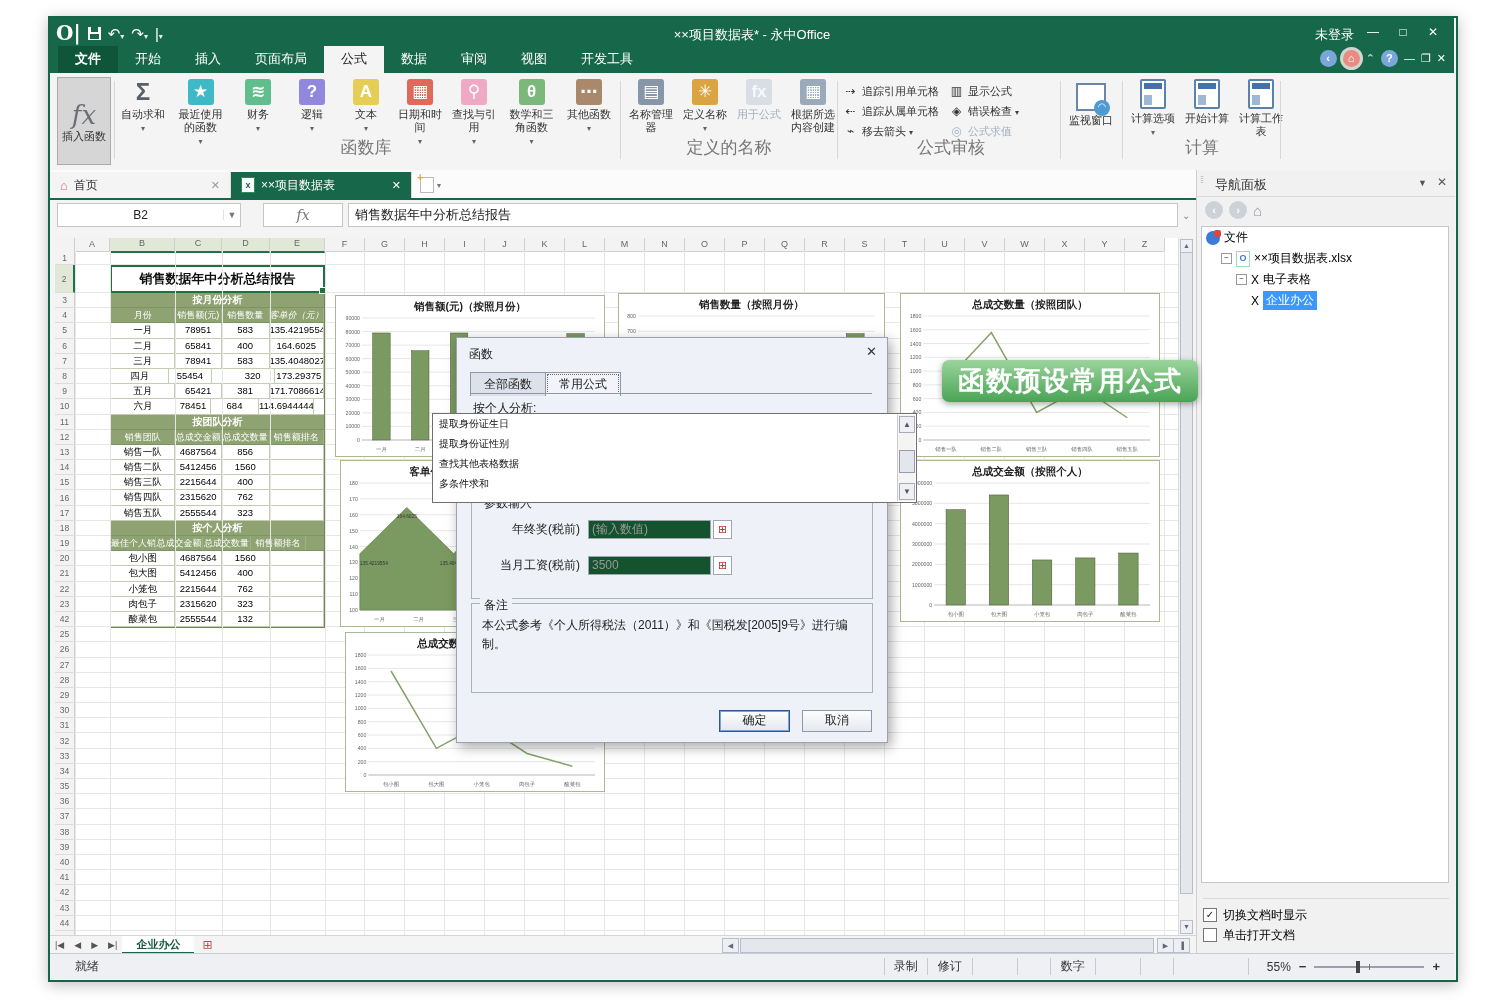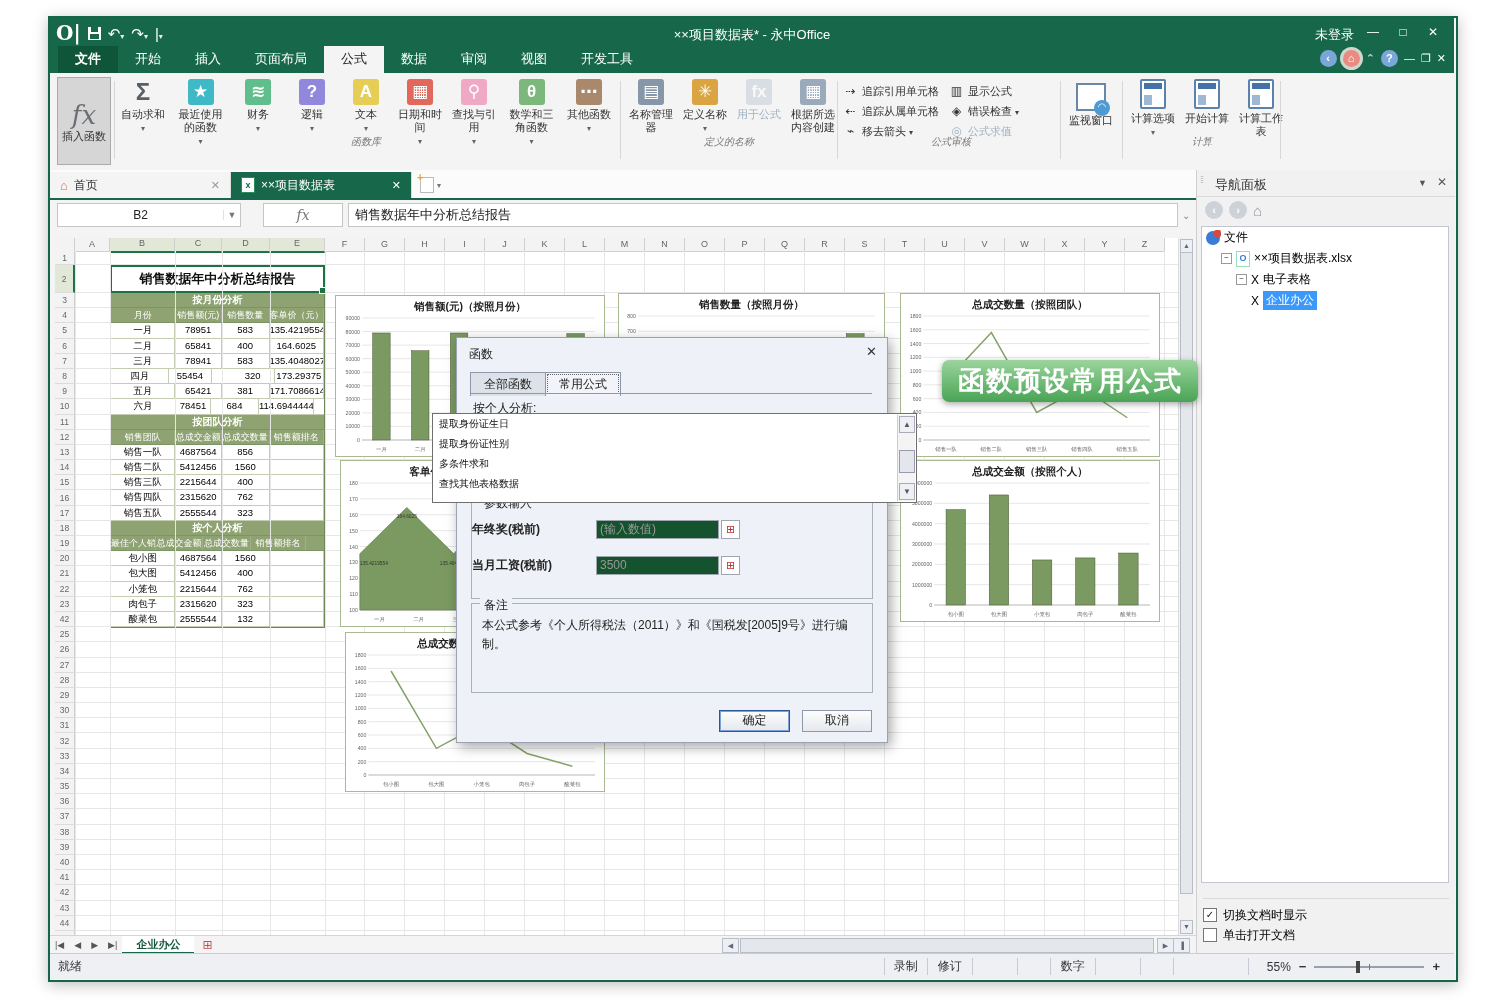--- a/index.html
+++ b/index.html
@@ -31,21 +31,21 @@
   #menu-right{position:absolute;right:8px;top:2px;display:flex;gap:6px;align-items:center;}
   .mcirc{width:17px;height:17px;border-radius:50%;background:#7aa7d7;color:#fff;font-size:11px;font-weight:bold;text-align:center;line-height:17px;}
   .mcirc.home{background:#e88b80;box-shadow:0 0 0 3px #cfd7cf;}
   .mchev{color:#bcd6ea;font-size:11px;font-weight:bold;}
   .mwin{color:#fff;font-size:11px;line-height:17px;}
 
   
   #ribbon{left:50px;top:73px;width:1404px;height:97px;background:#f4f4f4;border-bottom:1px solid #d0d0d0;}
   .rgroup{position:absolute;top:0;height:96px;}
   .rsep{position:absolute;top:8px;width:1px;height:78px;background:#d7d7d7;}
-  .glabel{position:absolute;bottom:20px;left:0;right:0;text-align:center;font-size:10px;color:#777;font-style:italic;}
+  .glabel{position:absolute;bottom:10px;left:0;right:0;text-align:center;font-size:17px;color:#777;}
   .bigbtn{display:inline-flex;flex-direction:column;align-items:center;justify-content:flex-start;padding:4px 4px 0;margin:2px 0 0;min-width:46px;vertical-align:top;}
   .bigbtn .ricon{width:26px;height:26px;border-radius:3px;color:#fff;font-size:17px;font-weight:bold;text-align:center;line-height:26px;margin-bottom:3px;}
   .bigbtn .ricon.plain{color:#5a5f66;background:transparent;font-size:24px;}
   .rlabel{font-size:11px;color:#333;text-align:center;line-height:13px;max-width:72px;}
   .rlabel .tinyarrow{color:#555;}
   .bigbtn.disabled .rlabel{color:#9fb0c0;}
   .bigbtn.disabled .ricon{opacity:.45;}
   #insert-fn{left:7px;top:4px;width:52px;height:86px;background:#d6d6d6;border:1px solid #ababab;display:flex;flex-direction:column;align-items:center;justify-content:center;}
   #insert-fn .fx{font-family:"DejaVu Serif",serif;font-style:italic;font-size:26px;color:#6b6f75;}
   .smallbtn{display:flex;align-items:center;gap:4px;font-size:11px;color:#333;height:20px;white-space:nowrap;}
@@ -114,21 +114,21 @@
   #dlg-close{position:absolute;right:10px;top:6px;font-size:13px;color:#333;}
   .dtabs{position:absolute;left:13px;top:34px;display:flex;align-items:flex-end;}
   .dtabbtn{padding:3px 13px;border:1px solid #8e98a8;border-bottom:none;background:#dde1ea;font-size:12px;margin-right:-1px;}
   .dtabbtn.active{background:#f2f4fa;outline:1px dotted #666;outline-offset:-3px;position:relative;}
   #dtabline{position:absolute;left:13px;top:55px;width:402px;height:1px;background:#8e98a8;}
   #dlg-listlabel{position:absolute;left:16px;top:62px;}
   .fieldset{position:absolute;left:14px;width:400px;border:1px solid #aab0bc;}
   .legend{position:absolute;left:8px;top:-7px;background:#eef1f7;padding:0 4px;font-size:12px;}
   #fs-params{top:163px;height:96px;}
   .prow{position:absolute;left:0;right:0;display:flex;align-items:center;}
-  .plabel{width:108px;margin-right:16px;font-weight:bold;}
+  .plabel{width:108px;text-align:right;margin-right:8px;}
   .pinput{width:115px;height:17px;border:1px solid #a0a6b0;background:#14532d;font-size:12px;line-height:17px;padding:0 3px;color:#999;}
   .picker{width:17px;height:17px;border:1px solid #a0a6b0;background:#fff;margin-left:2px;text-align:center;font-size:11px;color:#b33;line-height:16px;}
   #fs-note{top:265px;height:88px;}
   #notetext{position:absolute;left:10px;top:12px;right:10px;line-height:19px;color:#222;}
   .dbtn{position:absolute;top:372px;height:20px;border:1px solid #8e98a8;background:linear-gradient(#fdfdfd,#e5e8ef);font-size:12px;text-align:center;line-height:19px;}
   #btn-ok{left:262px;width:69px;border:1px solid #2b5797;box-shadow:0 0 0 1px #7aa2d6 inset;}
   #btn-cancel{left:345px;width:68px;}
 
   
   #listov{left:432px;top:413px;width:483px;height:88px;background:#fff;border:1px solid #6f6f6f;z-index:12;}
@@ -168,21 +168,21 @@
   #stabs{left:50px;top:935px;width:1146px;height:18px;background:#f4f4f4;border-top:1px solid #d5d5d5;display:flex;align-items:center;font-size:11px;}
   .snav{color:#555;font-size:9px;padding:0 5px;}
   #stab-active{color:#14573b;font-weight:bold;border-bottom:2px solid #17684a;padding:1px 14px;background:#fff;height:14px;}
   #addsheet{color:#c0504d;font-size:12px;padding:0 8px;}
   #hscroll{position:absolute;left:672px;right:6px;top:2px;height:14px;}
   #hscroll .sb{position:absolute;top:0;width:15px;height:13px;background:#eceff3;border:1px solid #b9bdc6;color:#667;font-size:7px;text-align:center;line-height:13px;}
   #hthumb{position:absolute;left:18px;right:36px;top:0;height:13px;background:#e4e7ec;border:1px solid #b9bdc6;}
 
   
   #statusbar{left:50px;top:953px;width:1404px;height:25px;background:#eef0f4;border-top:1px solid #c8ccd4;display:flex;align-items:center;font-size:12px;color:#333;}
-  #status-left{padding-left:8px;flex:1;}
+  #status-left{padding-left:25px;flex:1;}
   .scell{height:17px;border-left:1px solid #c6cad2;text-align:center;line-height:17px;padding:0 2px;}
   #zoomctl{display:flex;align-items:center;gap:8px;border-left:1px solid #c6cad2;padding:0 14px 0 18px;height:17px;}
   #ztrack{position:relative;width:110px;height:2px;background:#9aa0ab;}
   #zthumb{position:absolute;left:38%;top:-5px;width:4px;height:12px;background:#444;}
   #ztick{position:absolute;left:50%;top:-2px;width:1px;height:6px;background:#777;}
   .zpm{font-size:13px;color:#333;font-weight:bold;}
 </style>
 </head>
 <body>
 
@@ -527,21 +527,21 @@
       <div id="ttitle">
         <span>销售数据年中分析总结报告</span>
         <span class="handle"></span>
       </div>
       <div id="tbody">
           <div class="tsec">按月份分析</div>
           <div class="trow head">
             <span class="tcell" style="width: 64px;">月份</span>
             <span class="tcell" style="width: 46px;">销售额(元)</span>
             <span class="tcell" style="width: 47px;">销售数量</span>
-            <span class="tcell" style="width: 54px;">客单价（元）</span>
+            <span class="tcell" style="width: 54px; font-style: italic;">客单价（元）</span>
           </div>
           <div class="trow">
             <span class="tcell" style="width: 64px;">一月</span>
             <span class="tcell" style="width: 46px;">78951</span>
             <span class="tcell" style="width: 47px;">583</span>
             <span class="tcell" style="width: 54px;">135.4219554</span>
           </div>
           <div class="trow">
             <span class="tcell" style="width: 64px;">二月</span>
             <span class="tcell" style="width: 46px;">65841</span>
@@ -879,22 +879,22 @@
       <div id="notetext">本公式参考《个人所得税法（2011）》和《国税发[2005]9号》进行编制。</div>
     </div>
     <div class="dbtn" id="btn-ok">确定</div>
     <div class="dbtn" id="btn-cancel">取消</div>
   </div>
 
   <div class="abs" id="listov">
     <div>
         <div class="litem">提取身份证生日</div>
         <div class="litem">提取身份证性别</div>
+        <div class="litem">查找其他表格数据</div>
         <div class="litem">多条件求和</div>
-        <div class="litem">查找其他表格数据</div>
       </div>
     <div id="lscroll">
       <div class="sbtn" style="top:1px;">▲</div>
       <div id="lthumb"></div>
       <div class="sbtn" style="bottom:1px;">▼</div>
     </div>
   </div>
 
   <div class="abs" id="navpanel">
     <div id="nav-head">

